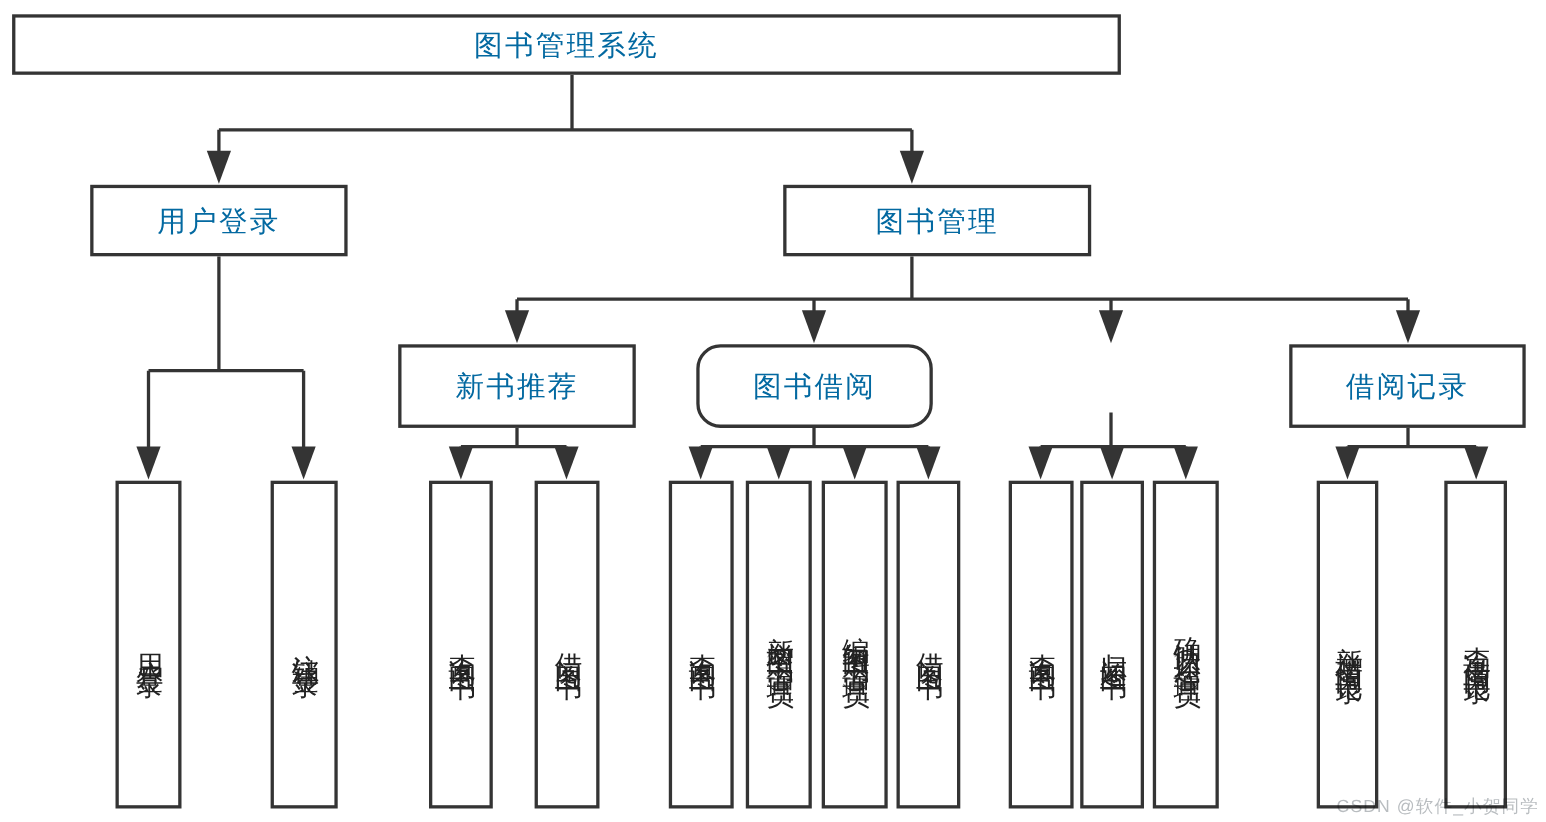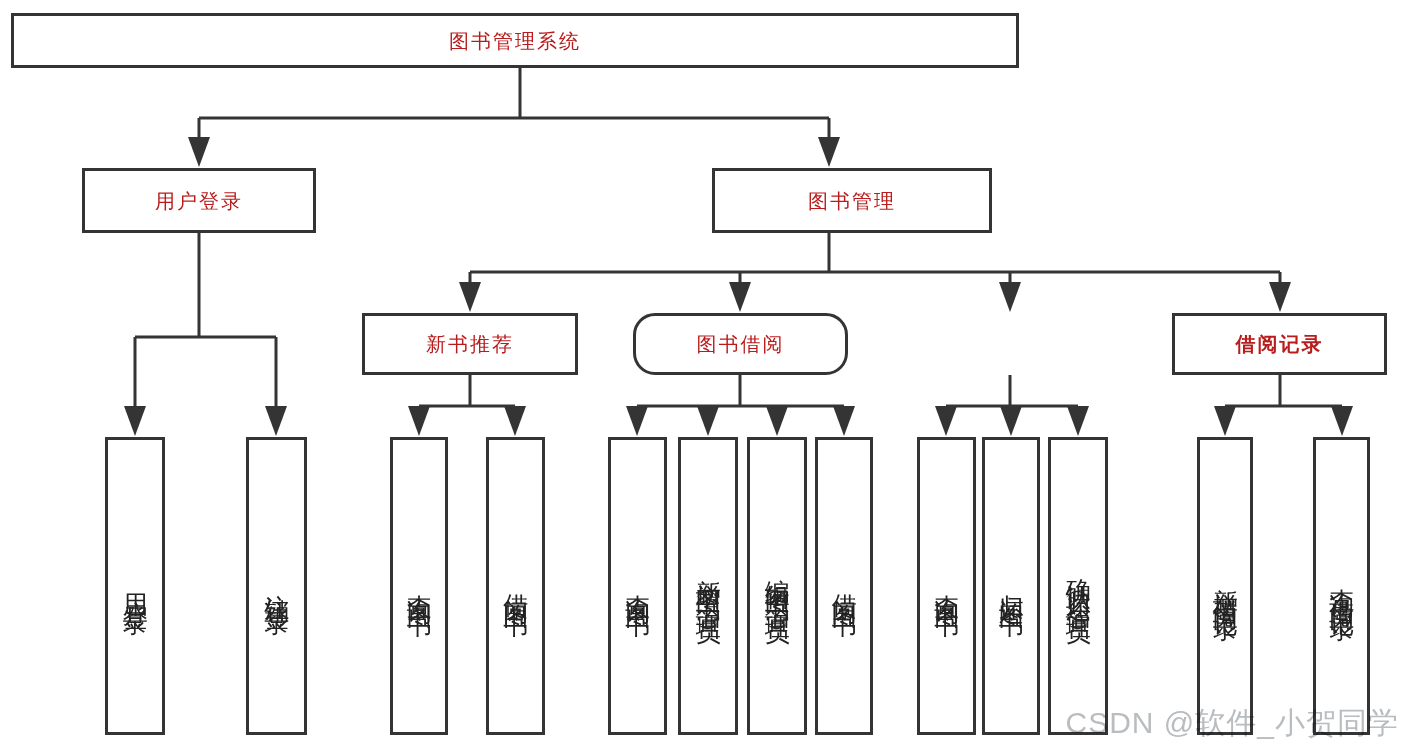--- a/index.html
+++ b/index.html
@@ -25,44 +25,44 @@
     position: absolute;
     box-sizing: border-box;
     border: 3px solid #343434;
     background: #ffffff;
     display: flex;
     align-items: center;
     justify-content: center;
     color: #222222;
   }
   .h-label {
-    font-size: 20px;
+    font-size: 26px;
     letter-spacing: 2px;
     line-height: 1;
     white-space: nowrap;
-    color: #b91c1c;
+    color: #0369a1;
   }
   .root-box   { left: 11px;  top: 13px;  width: 1008px; height: 55px; }
   .lvl2       { height: 65px; top: 168px; }
-  .lvl3       { height: 62px; top: 313px; text-align: right; }
+  .lvl3       { height: 76px; top: 313px; text-align: right; }
   .leaf       { top: 437px; height: 298px; }
   .v-label {
     writing-mode: vertical-rl;
     text-orientation: mixed;
     font-size: 25px;
     letter-spacing: 6px;
     line-height: 1.1;
     color: #222222;
     white-space: nowrap;
   }
   #watermark {
     position: absolute;
     right: 6px;
     bottom: 3px;
-    font-size: 30px;
+    font-size: 16px;
     letter-spacing: 1px;
     color: #b9bdc0;
     mix-blend-mode: multiply;
     white-space: nowrap;
     pointer-events: none;
   }
 </style>
 </head>
 <body>
 
@@ -118,21 +118,21 @@
   <div class="node lvl2" style="left:712px; width:280px;">
     <span class="h-label">图书管理</span>
   </div>
 
   <div class="node lvl3" style="left:362px; width:216px;">
     <span class="h-label">新书推荐</span>
   </div>
   <div class="node lvl3" style="left:633px; width:215px;border-radius:22px;">
     <span class="h-label">图书借阅</span>
   </div>
-  <div class="node lvl3" style="left:1172px; width:215px;font-weight:bold;">
+  <div class="node lvl3" style="left:1172px; width:215px;">
     <span class="h-label">借阅记录</span>
   </div>
 
   <div class="node leaf" style="left:105px; width:60px;">
     <span class="v-label">用户登录</span>
   </div>
   <div class="node leaf" style="left:246px; width:61px;">
     <span class="v-label">注销登录</span>
   </div>
 

